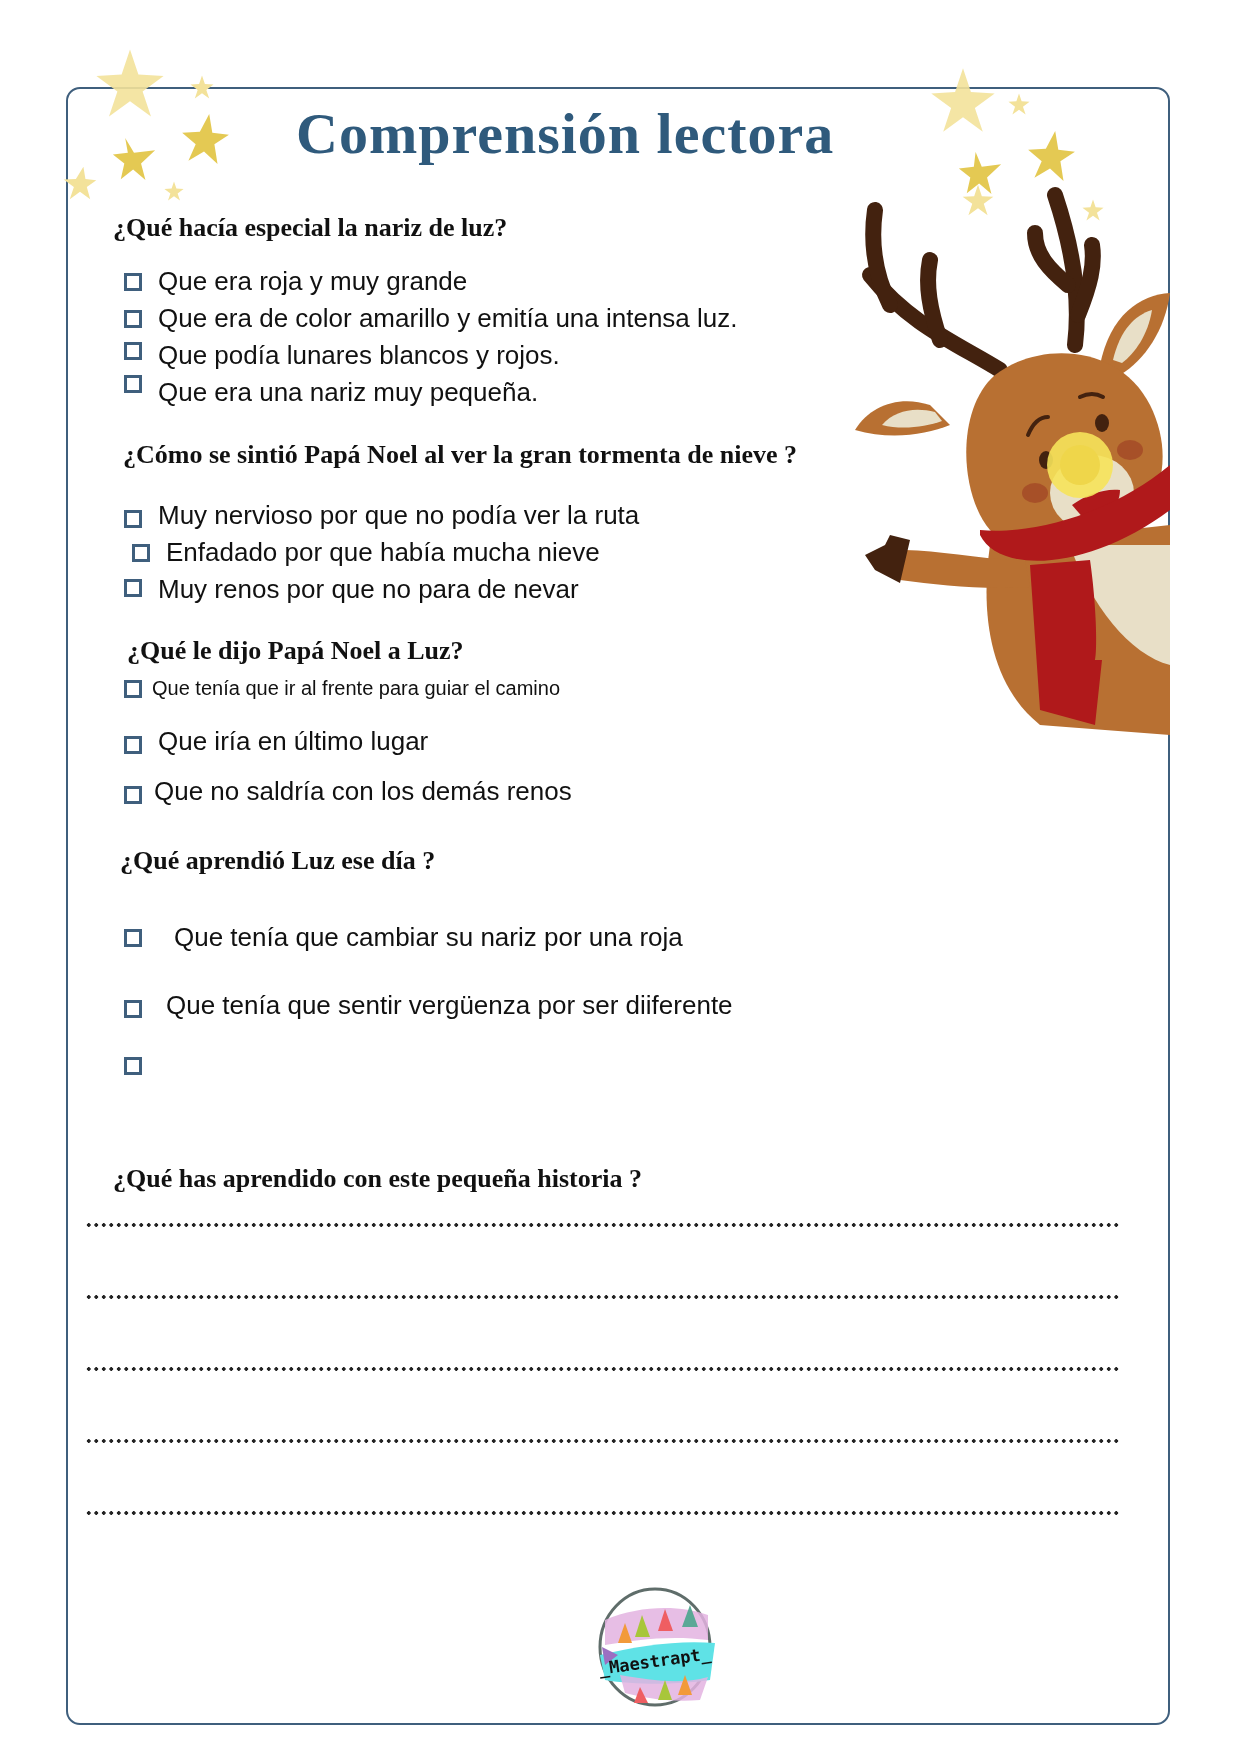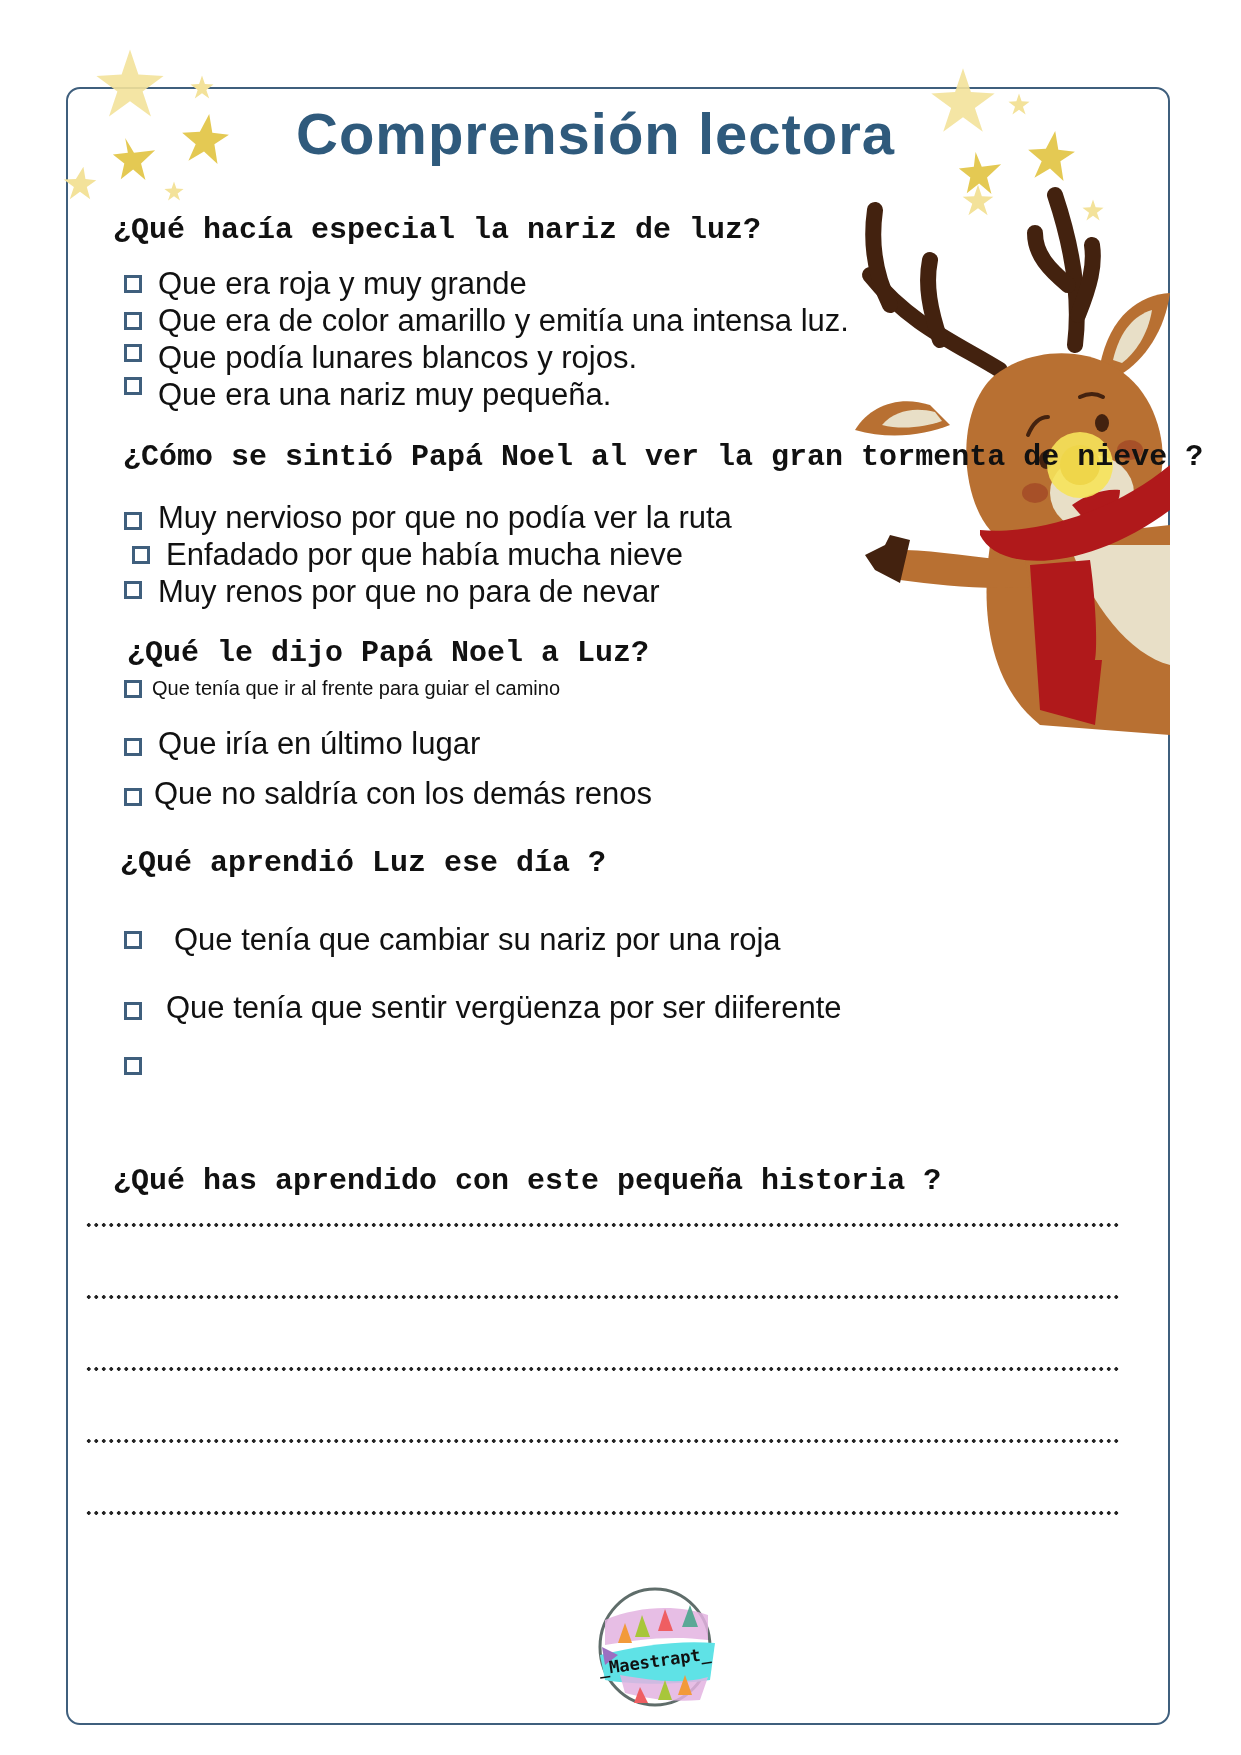--- a/index.html
+++ b/index.html
@@ -1,23 +1,23 @@
 <!DOCTYPE html>
 <html><head>
 <meta charset="utf-8">
 <style>
   html, body { margin:0; padding:0; }
   body { width:1241px; height:1755px; background:#ffffff; position:relative; overflow:hidden;
          font-family:"DejaVu Sans", sans-serif; color:#111; }
   .frame { position:absolute; left:66px; top:87px; width:1104px; height:1638px;
            border:2px solid #3f5f7d; border-radius:14px; box-sizing:border-box; }
-  .title { position:absolute; left:296px; top:100px; font-family:Liberation Sans, sans-serif;
+  .title { position:absolute; left:296px; top:100px; font-family:Liberation Serif, serif;
            font-weight:bold; font-size:58px; color:#2f5a7c; letter-spacing:1px; white-space:nowrap; }
-  .q { position:absolute; font-family:Liberation Mono, monospace; font-weight:bold; font-size:30px; color:#111; white-space:nowrap; }
-  .opt { position:absolute; display:flex; align-items:center; font-family:"Liberation Sans", sans-serif; font-size:31px; color:#111; white-space:nowrap; }
+  .q { position:absolute; font-family:Liberation Serif, serif; font-weight:bold; font-size:26px; color:#111; white-space:nowrap; }
+  .opt { position:absolute; display:flex; align-items:center; font-family:"Liberation Sans", sans-serif; font-size:26px; color:#111; white-space:nowrap; }
   .cb { width:18px; height:18px; border:3px solid #3f5f7d; box-sizing:border-box; display:inline-block; margin-right:16px; flex:none; cursor:pointer; background:#fff; }
   .dots { position:absolute; left:85px; width:1035px; height:6px; cursor:text;
           background-image:radial-gradient(circle, #222 1.6px, transparent 2px);
           background-size:7.5px 6px; background-repeat:repeat-x; }
   .star { position:absolute; }
   .reindeer { position:absolute; left:830px; top:165px; }
   .logo { position:absolute; left:580px; top:1585px; width:150px; height:125px; }
 </style>
 </head>
 <body>

